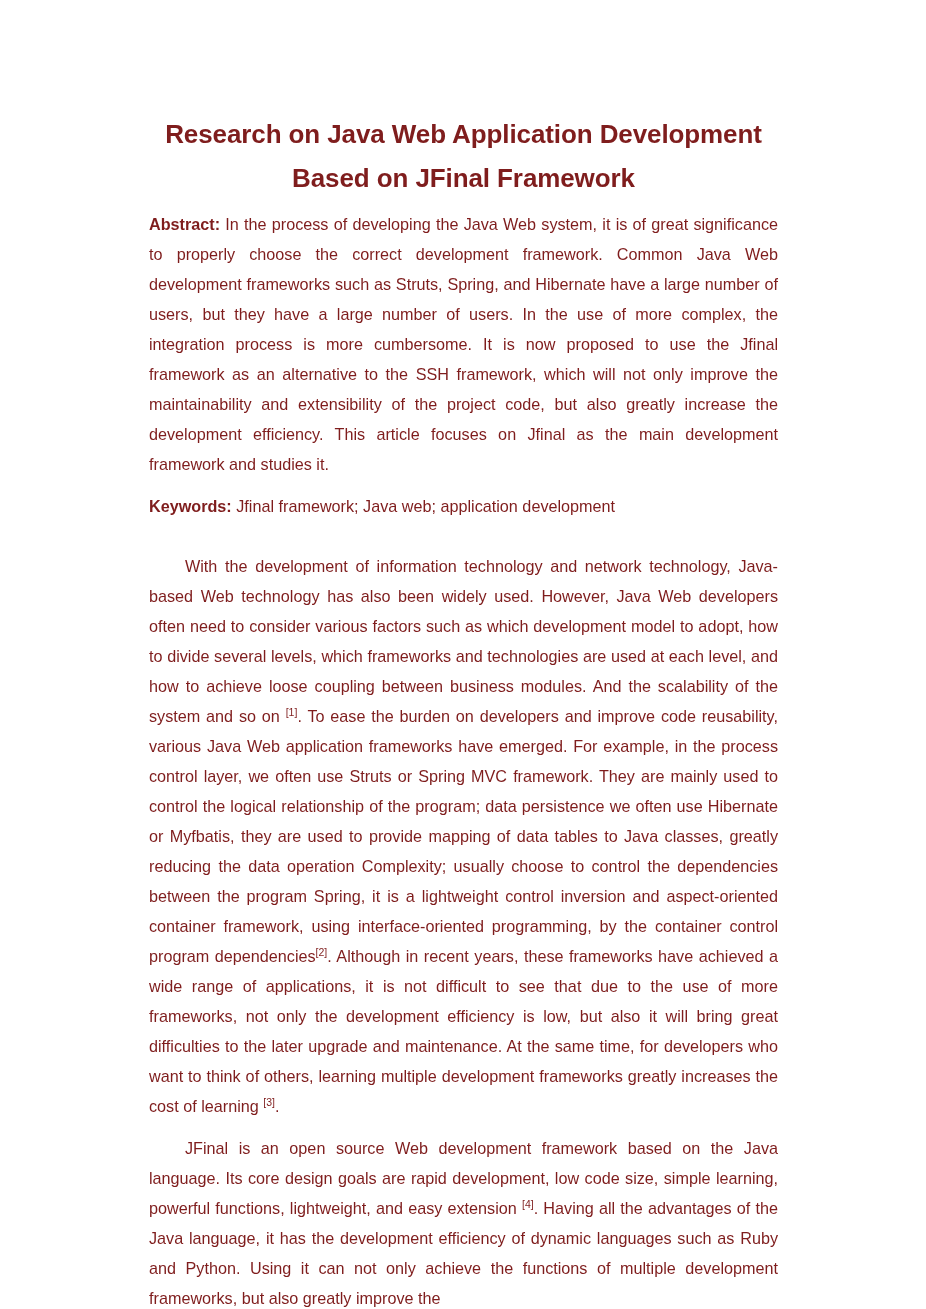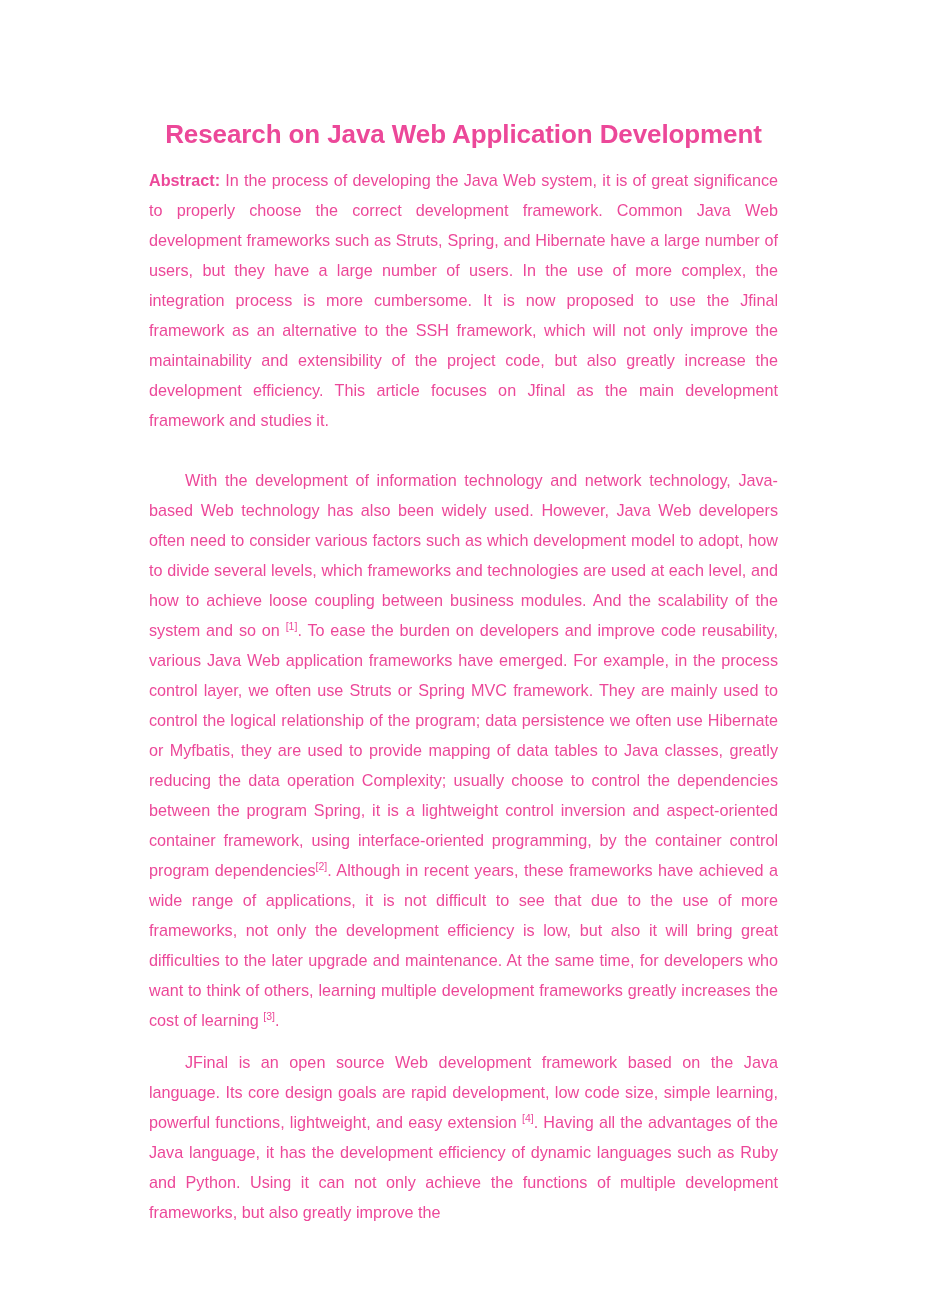--- a/index.html
+++ b/index.html
@@ -8,21 +8,21 @@
     background: #ffffff;
   }
   .page {
     position: relative;
     width: 926px;
     height: 1309px;
     background: #ffffff;
     margin: 0 auto;
     overflow: hidden;
     font-family: "Liberation Sans", sans-serif;
-    color: #ec4899;
+    color: #7f1d1d;
     -webkit-font-smoothing: none;
   }
   .content {
     position: absolute;
     left: 137px;
     top: 0;
     width: 653px;
   }
   .title {
     font-size: 26px;
@@ -68,24 +68,26 @@
   }
   .sup-space { letter-spacing: 0; }
 </style>
 </head>
 <body>
 
 <div class="page">
   <div class="content">
 
     <h1 class="title title-line1">Research on Java Web Application Development</h1>
+    <h1 class="title">Based on JFinal Framework</h1>
 
 
 
     <p class="para abstract-block"><span class="lead">Abstract:</span><span> In the process of developing the Java Web system, it is of great significance to properly choose the correct development framework. Common Java Web development frameworks such as Struts, Spring, and Hibernate have a large number of users, but they have a large number of users. In the use of more complex, the integration process is more cumbersome. It is now proposed to use the Jfinal framework as an alternative to the SSH framework, which will not only improve the maintainability and extensibility of the project code, but also greatly increase the development efficiency. This article focuses on Jfinal as the main development framework and studies it.</span></p>
 
+    <p class="para keywords-block"><span class="lead">Keywords:</span><span> Jfinal framework; Java web; application development</span></p>
 
     <p class="para body-first"><span class="indent"></span><span>With the development of information technology and network technology, Java-based Web technology has also been widely used. However, Java Web developers often need to consider various factors such as which development model to adopt, how to divide several levels, which frameworks and technologies are used at each level, and how to achieve loose coupling between business modules. And the scalability of the system and so on</span><span class="sup-space"> </span><sup>[1]</sup><span>. To ease the burden on developers and improve code reusability, various Java Web application frameworks have emerged. For example, in the process control layer, we often use Struts or Spring MVC framework. They are mainly used to control the logical relationship of the program; data persistence we often use Hibernate or Myfbatis, they are used to provide mapping of data tables to Java classes, greatly reducing the data operation Complexity; usually choose to control the dependencies between the program Spring, it is a lightweight control inversion and aspect-oriented container framework, using interface-oriented programming, by the container control program dependencies</span><sup>[2]</sup><span>. Although in recent years, these frameworks have achieved a wide range of applications, it is not difficult to see that due to the use of more frameworks, not only the development efficiency is low, but also it will bring great difficulties to the later upgrade and maintenance. At the same time, for developers who want to think of others, learning multiple development frameworks greatly increases the cost of learning</span><span class="sup-space"> </span><sup>[3]</sup><span>.</span></p>
 
     <p class="para"><span class="indent"></span><span>JFinal is an open source Web development framework based on the Java language. Its core design goals are rapid development, low code size, simple learning, powerful functions, lightweight, and easy extension</span><span class="sup-space"> </span><sup>[4]</sup><span>. Having all the advantages of the Java language, it has the development efficiency of dynamic languages such as Ruby and Python. Using it can not only achieve the functions of multiple development frameworks, but also greatly improve the</span></p>
 
   </div>
 </div>
 
 </body></html>

